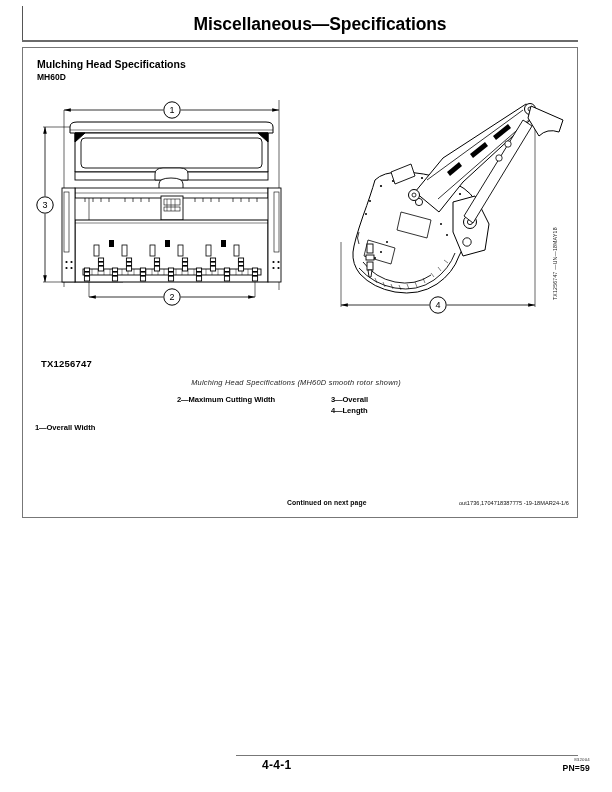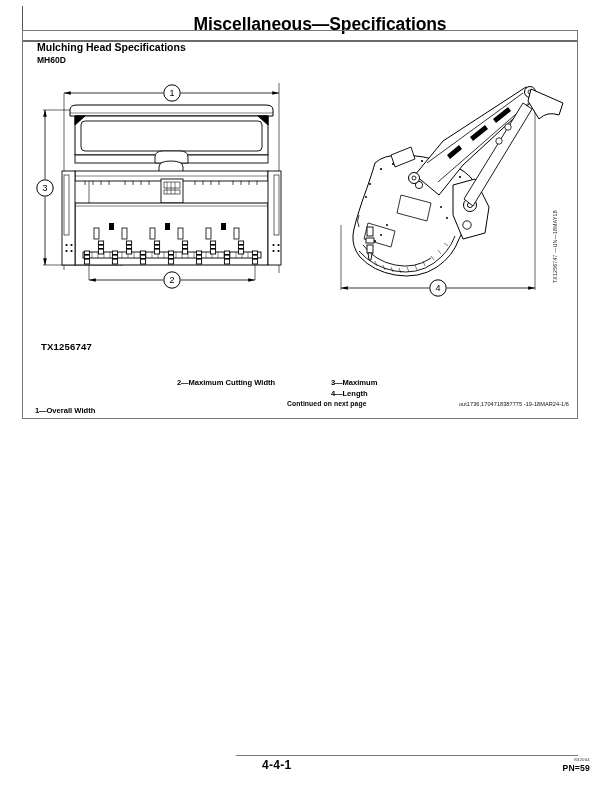--- a/index.html
+++ b/index.html
@@ -43,23 +43,23 @@
     text-align: center;
     font-size: 17.5px;
     font-weight: bold;
     letter-spacing: -0.1px;
   }
 
   
   .content-frame {
     position: absolute;
     left: 22px;
-    top: 30px;
+    top: 47px;
     width: 556px;
-    height: 389px;
+    height: 471px;
     border: 1px solid #777777;
     box-sizing: border-box;
   }
 
   .section-title {
     position: absolute;
     left: 14px;
     top: 10px;
     font-size: 10.5px;
     font-weight: bold;
@@ -510,35 +510,36 @@
           <path d="M368,80 L388,72 L392,84 L372,92 Z"></path>
         </g>
       </g>
     </svg>
   </div>
 
   <div class="side-code">TX1256747 —UN—18MAY18</div>
 
   <div class="drawing-number">TX1256747</div>
 
+  <div class="figure-caption">Mulching Head Specifications (MH60D smooth rotor shown)</div>
 
   <div class="legend">
     <div class="legend-col legend-col-1">
       <div class="legend-item">
         <span class="legend-num">1—</span><span>Overall Width</span>
       </div>
     </div>
     <div class="legend-col legend-col-2">
       <div class="legend-item">
         <span class="legend-num">2—</span><span>Maximum Cutting Width</span>
       </div>
     </div>
     <div class="legend-col legend-col-3">
       <div class="legend-item">
-        <span class="legend-num">3—</span><span>Maximum</span>
+        <span class="legend-num">3—</span><span>Overall</span>
       </div>
       <div class="legend-item">
         <span class="legend-num">4—</span><span>Length</span>
       </div>
     </div>
   </div>
 
   <div class="frame-footer">
     <div class="continued">Continued on next page</div>
     <div class="doc-ref">out1736,1704718387775 -19-18MAR24-1/6</div>

